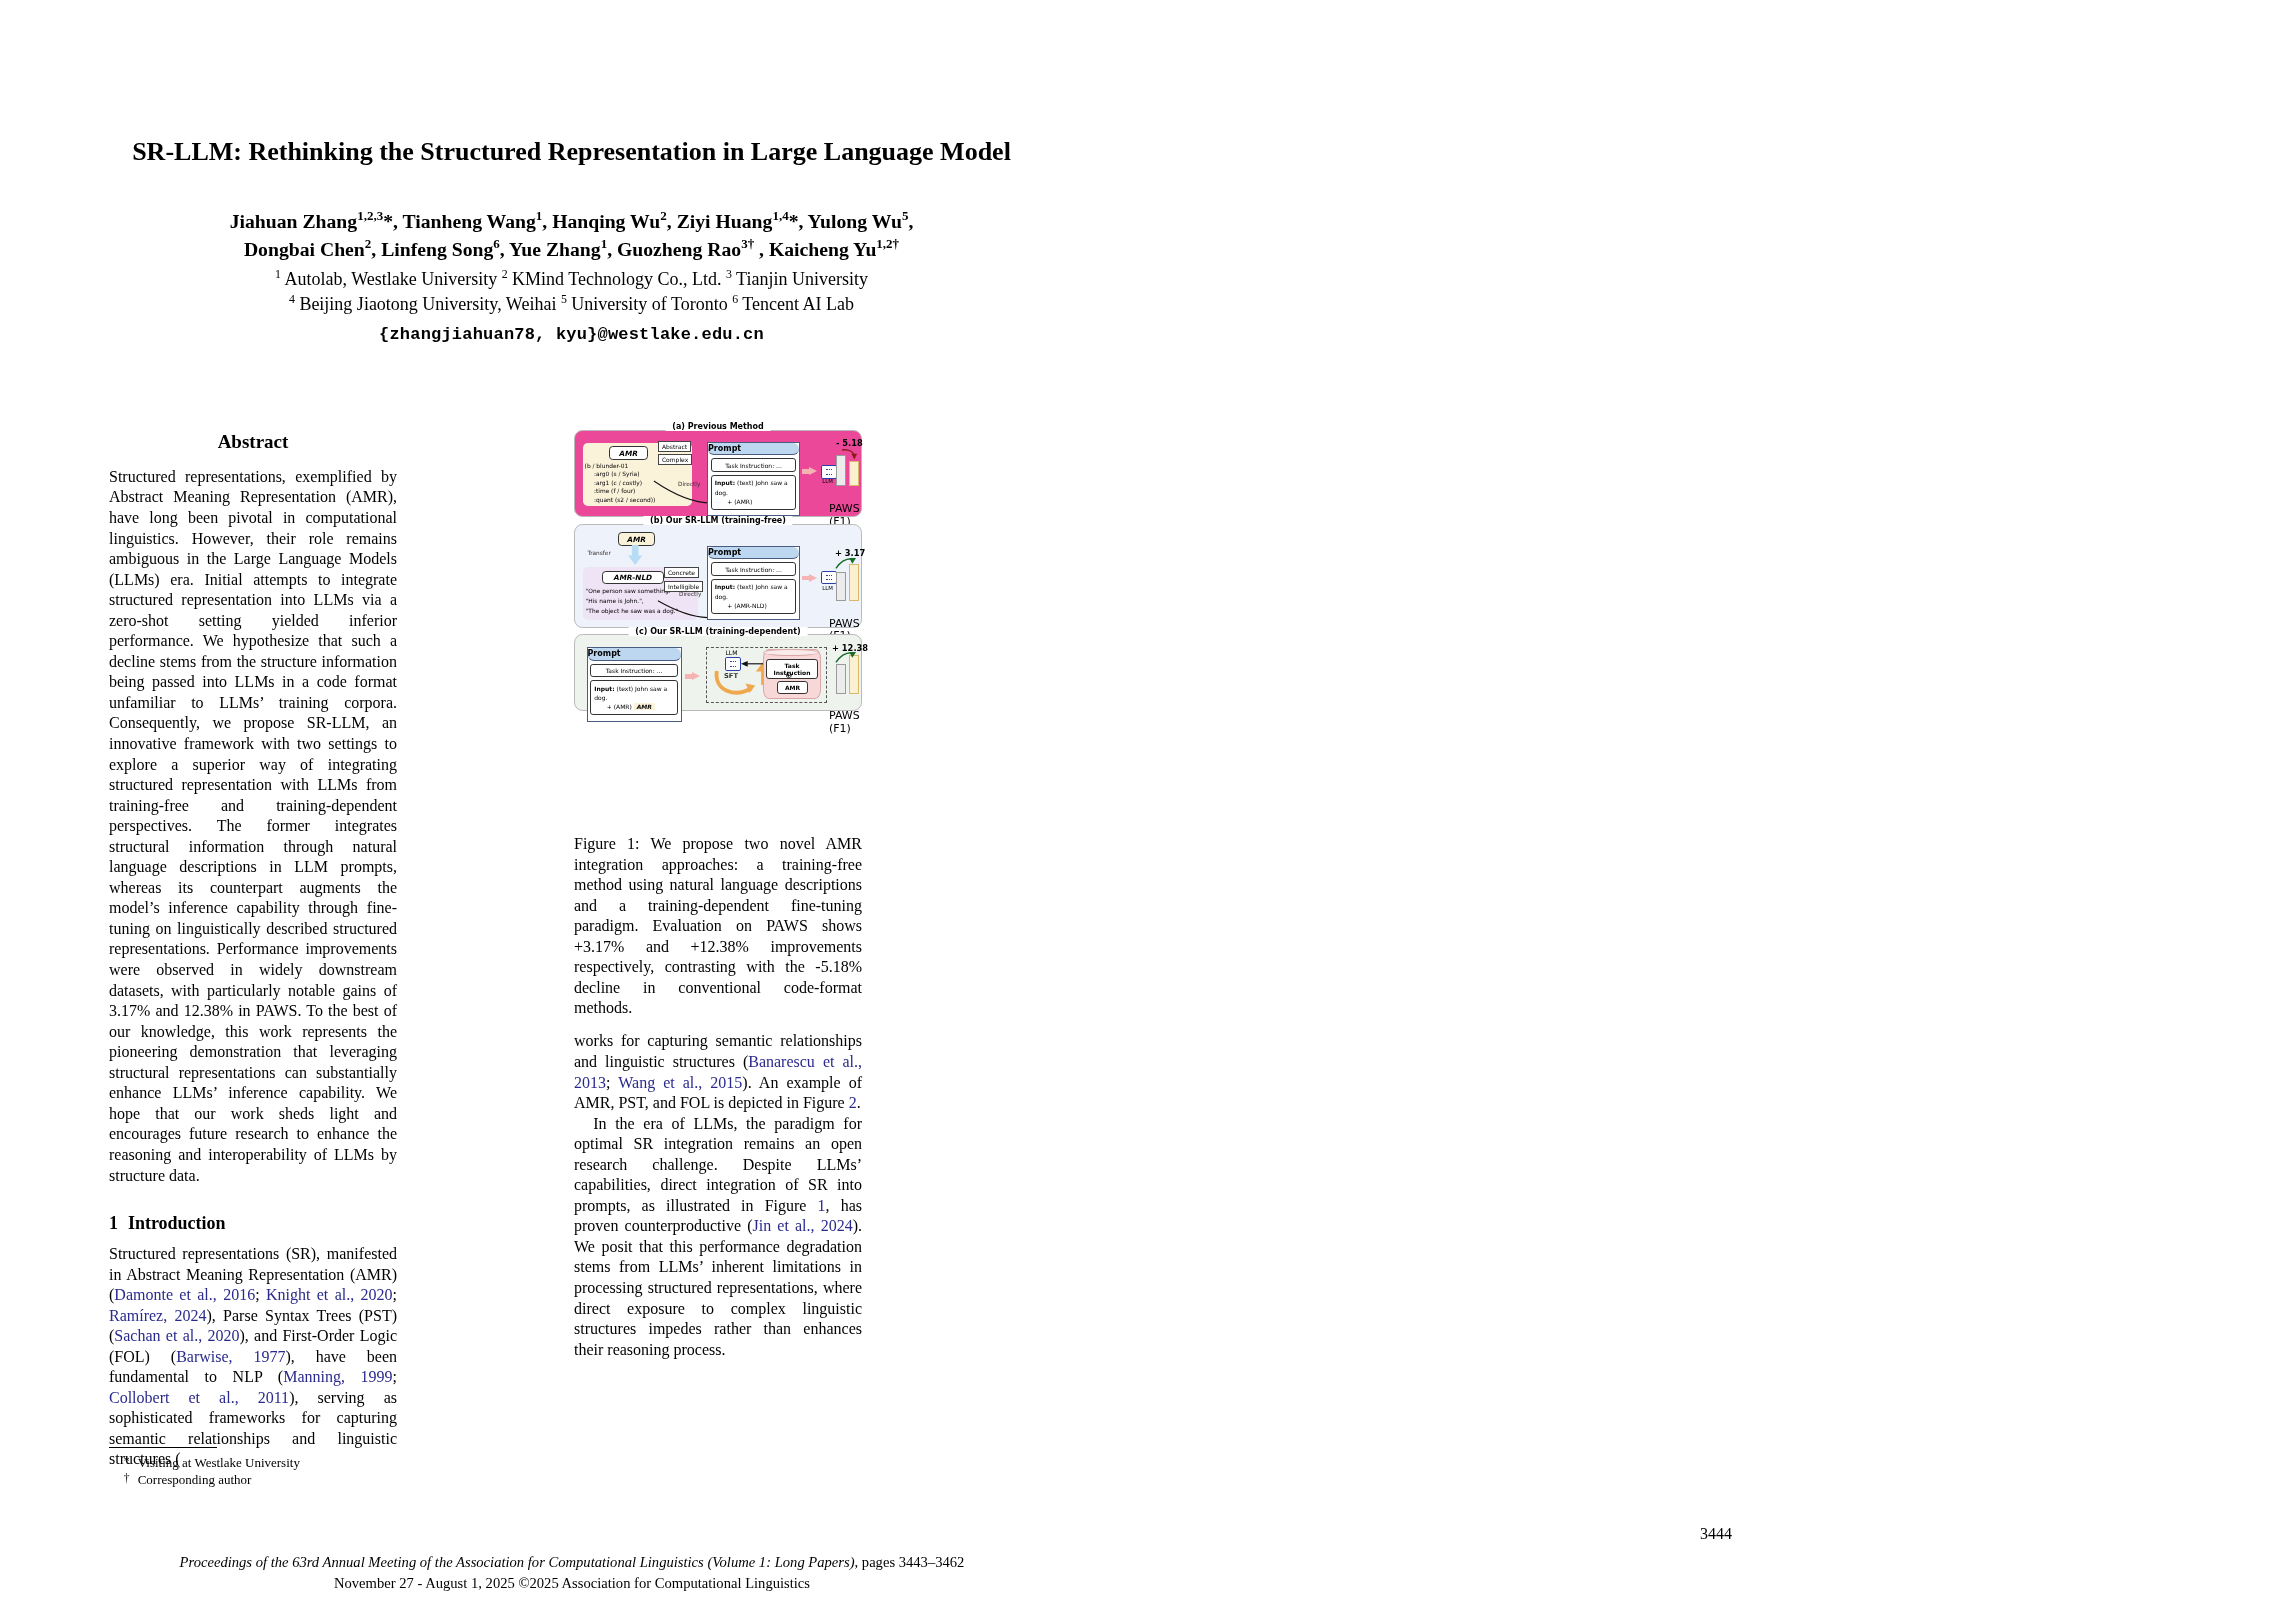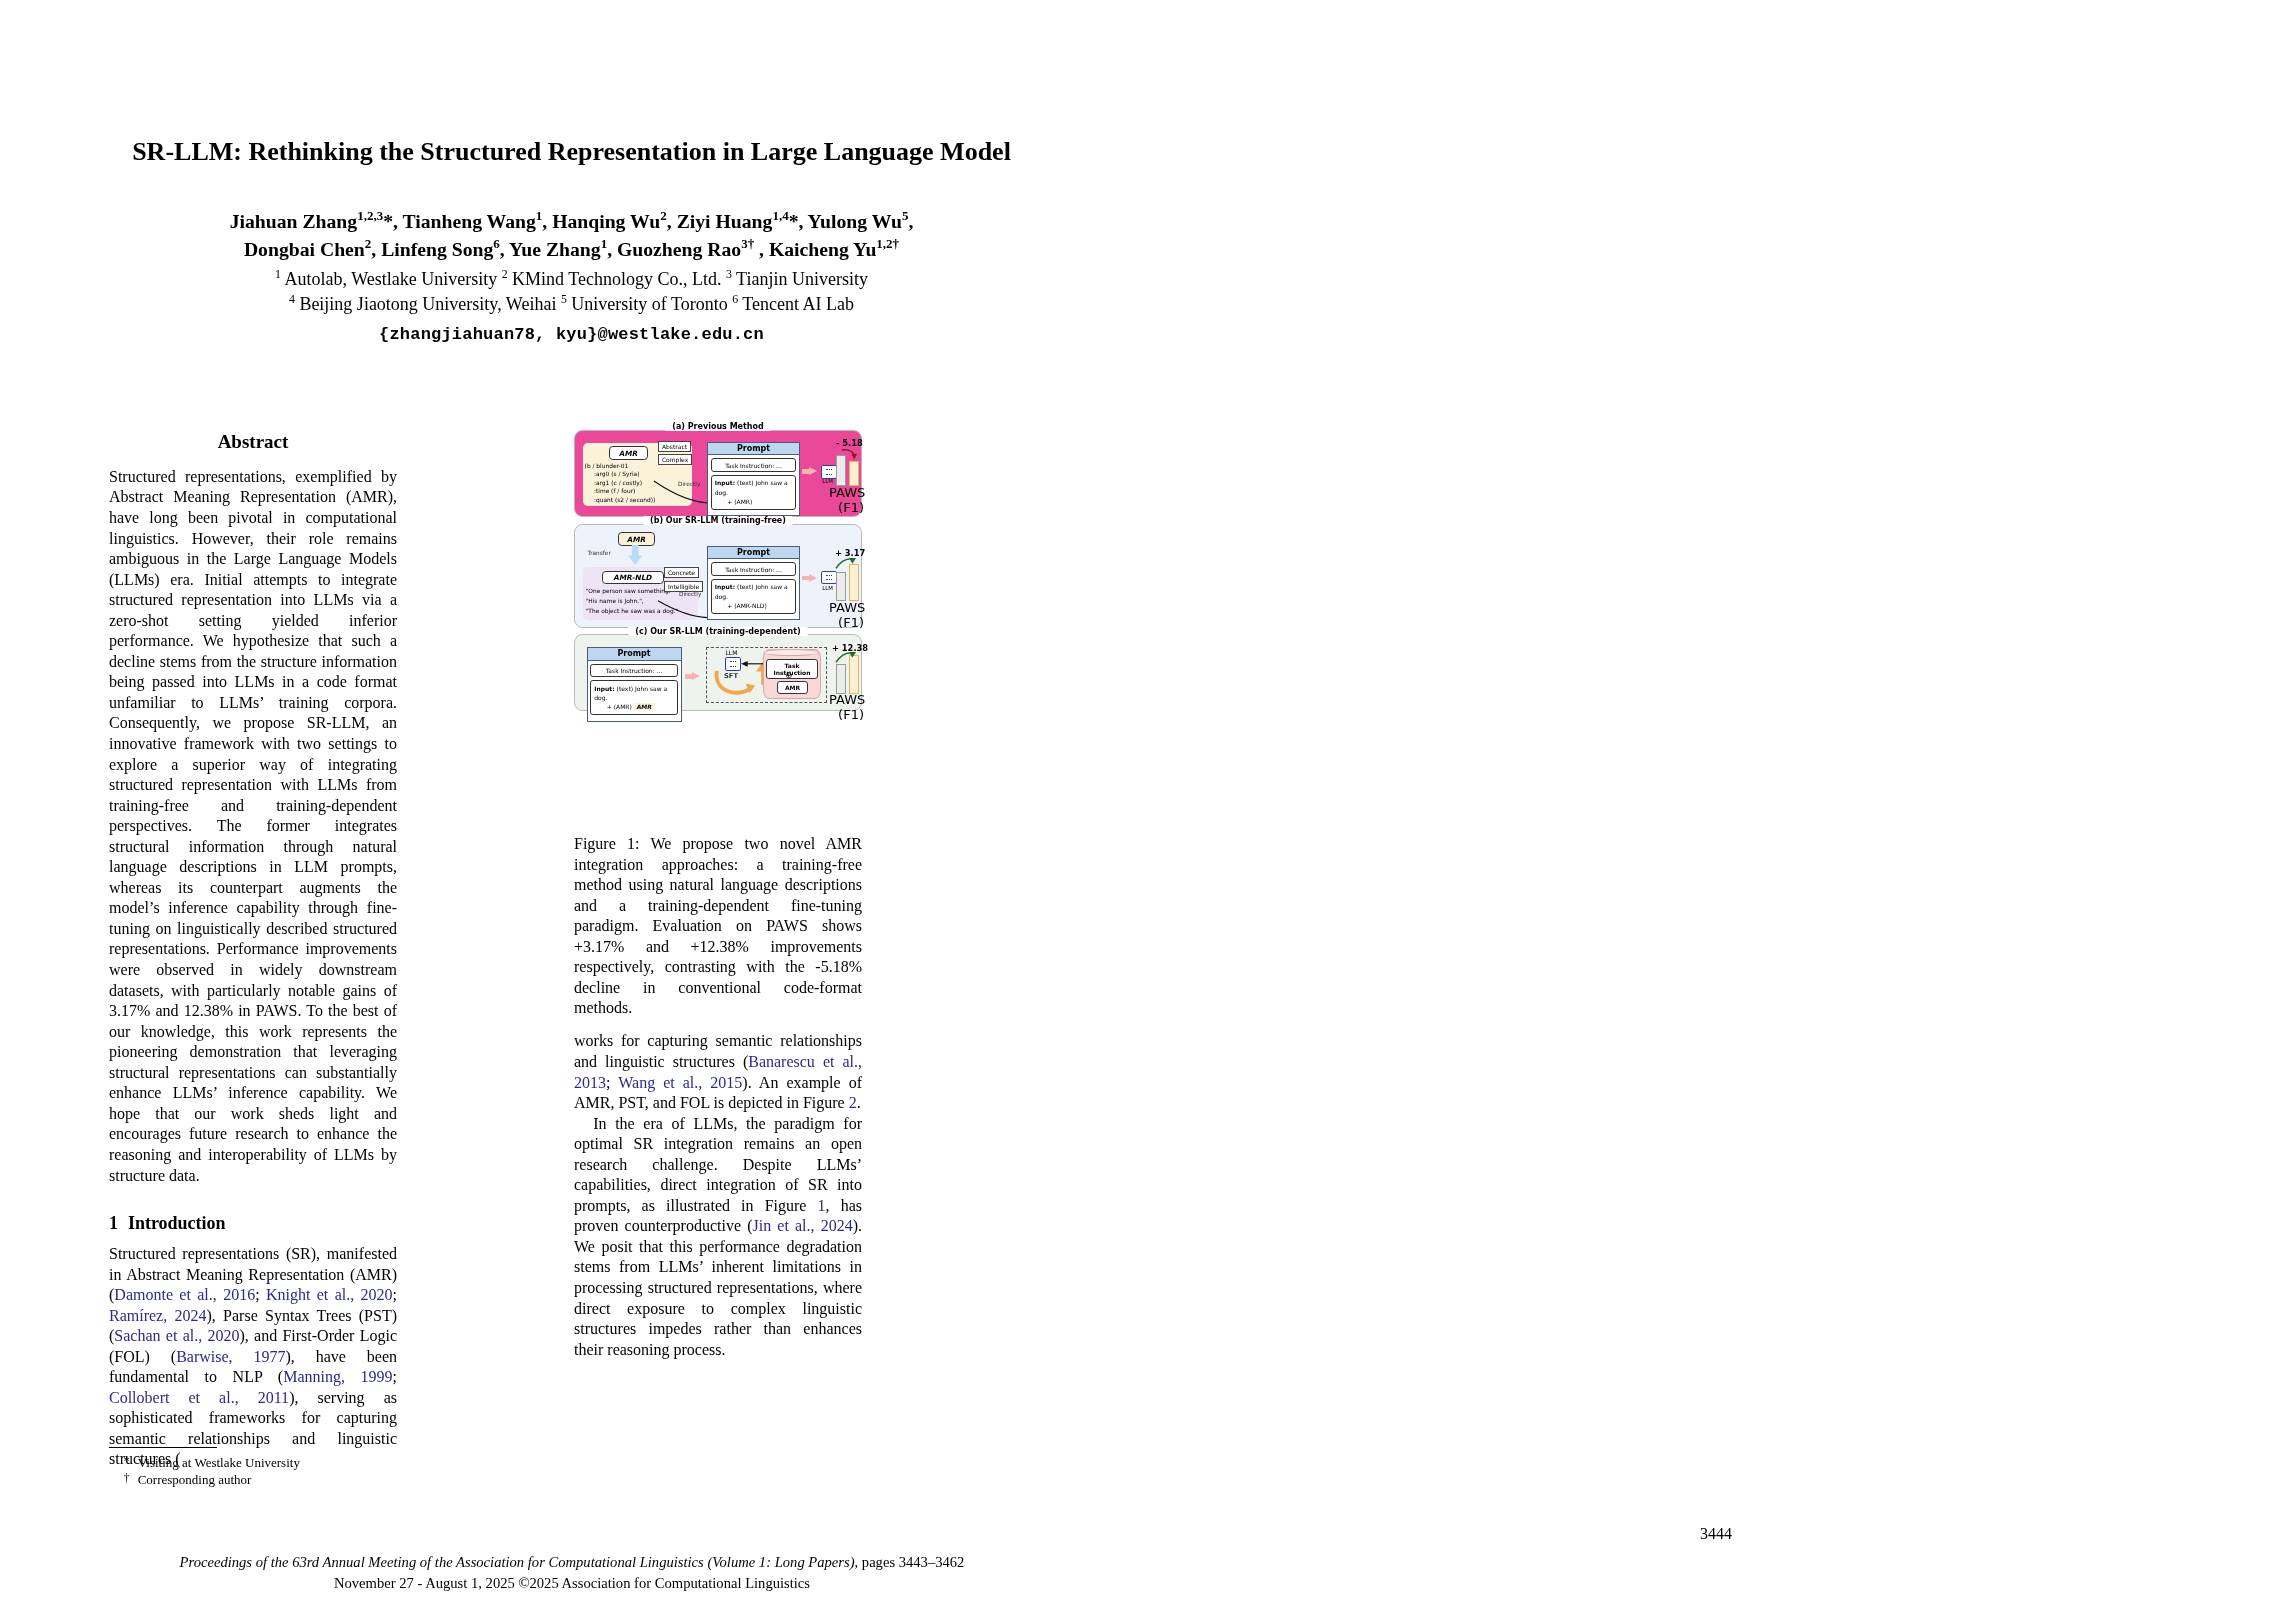--- a/index.html
+++ b/index.html
@@ -54,38 +54,38 @@
   .amrbox{position:absolute;background:#fbf2da;border-radius:4.8px;}
   .nldbox{position:absolute;background:#efe4f6;border-radius:4.8px;}
   .chip{position:absolute;border:1.1px solid #333;background:#fff;border-radius:3.8px;
         font-family:"DejaVu Sans",sans-serif;font-weight:bold;font-style:italic;font-size:7.3px;
         display:flex;align-items:center;justify-content:center;}
   .tag{position:absolute;border:1px solid #444;background:#fff;font-family:"DejaVu Sans",sans-serif;
        font-size:6px;padding:1px 2.9px;}
   .amrcode{position:absolute;font-family:"DejaVu Sans",sans-serif;font-size:5.9px;line-height:1.42;white-space:pre;}
   .nldtext{position:absolute;font-family:"DejaVu Sans",sans-serif;font-size:5.9px;line-height:1.74;}
   .promptbox{position:absolute;border:1.2px solid #4a5d80;background:#fff;}
-  .phead{background:#bcd7ef;border-bottom:1.2px solid #4a5d80;text-align:center;
-         font-family:"DejaVu Sans",sans-serif;font-weight:bold;font-size:8px;padding:1.4px 0;}
+  .phead{background:#bcd7ef;border-bottom:1.2px solid #4a5d80;
+         font-family:"DejaVu Sans",sans-serif;font-weight:bold;font-size:8px;padding:1.4px 0;border-radius:6px;}
   .pbody{padding:2.9px;}
   .pline{border:1.1px solid #333;border-radius:2.9px;background:#fff;font-family:"DejaVu Sans",sans-serif;
          font-size:6px;padding:2.4px 2.9px;margin-bottom:2.9px;}
   .pline.tall{line-height:1.55;}
   .bld{font-weight:bold;}
   .smalllbl{position:absolute;font-family:"DejaVu Sans",sans-serif;font-size:5.8px;color:#333;}
   .llm{position:absolute;width:14.4px;height:11.5px;border:1.9px solid #2b3fa8;border-radius:1.9px;background:#fff;}
   .llm:after{content:"";position:absolute;left:3.8px;top:2.9px;width:6.7px;height:3.8px;
      border-top:1.5px dotted #2b3fa8;border-bottom:1.5px dotted #2b3fa8;}
   .llmlbl{position:absolute;font-family:"DejaVu Sans",sans-serif;font-size:5.4px;text-align:center;width:19px;}
   .pinkarrow{position:absolute;width:0;height:0;border-top:4.8px solid transparent;border-bottom:4.8px solid transparent;border-left:8.6px solid #f5b3b3;}
   .pinkstem{position:absolute;height:4.8px;background:#f5b3b3;}
   .bar{position:absolute;border:1px solid #9a9a9a;background:#ececec;}
   .bar.y{border:1px solid #d8b96a;background:#fbf0cf;}
   .delta{position:absolute;font-family:"DejaVu Sans",sans-serif;font-weight:bold;font-size:8.3px;white-space:nowrap;}
-  .paws{position:absolute;font-family:"DejaVu Sans",sans-serif;font-size:13px;text-align:right;line-height:1.15;}
+  .paws{position:absolute;font-family:"DejaVu Sans",sans-serif;font-size:11px;text-align:left;line-height:1.15;margin-top:17px;}
   .curve{position:absolute;}
 </style>
 </head>
 <body>
 
 <div class="page" id="page-left">
 
   <div id="title-block">
     <div id="paper-title">SR-LLM: Rethinking the Structured Representation in Large Language Model</div>
     <div id="authors">

